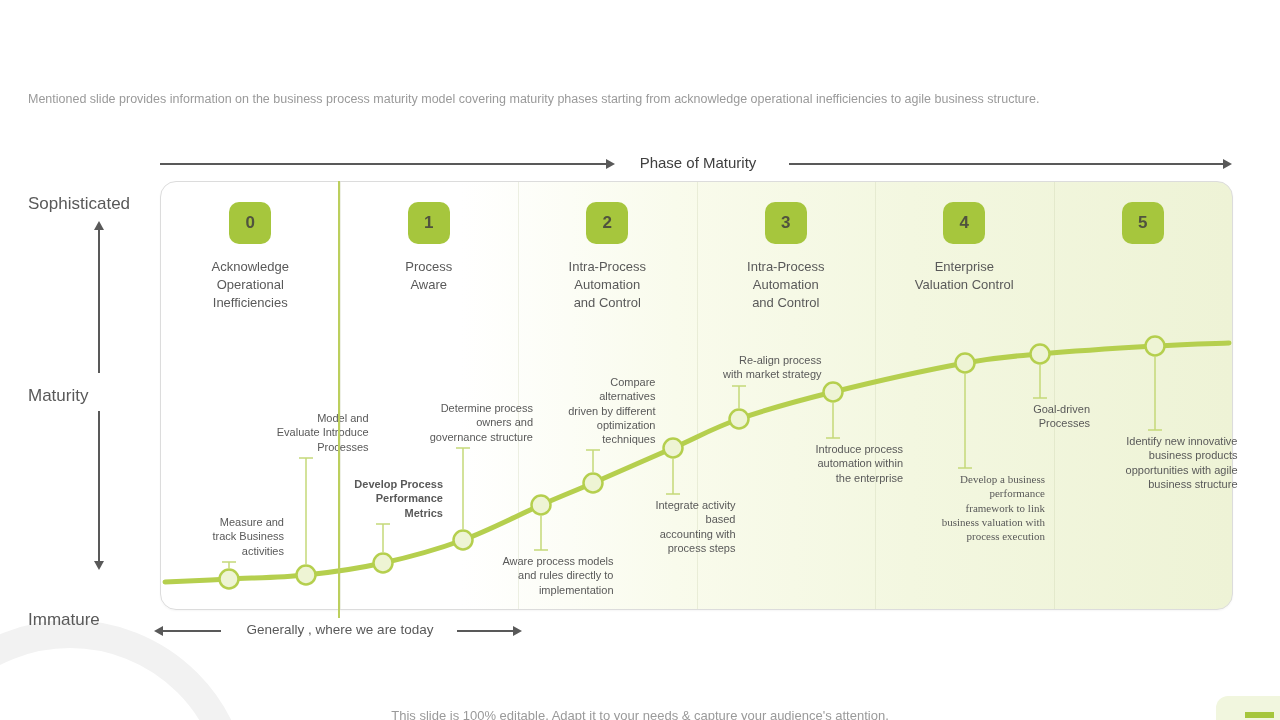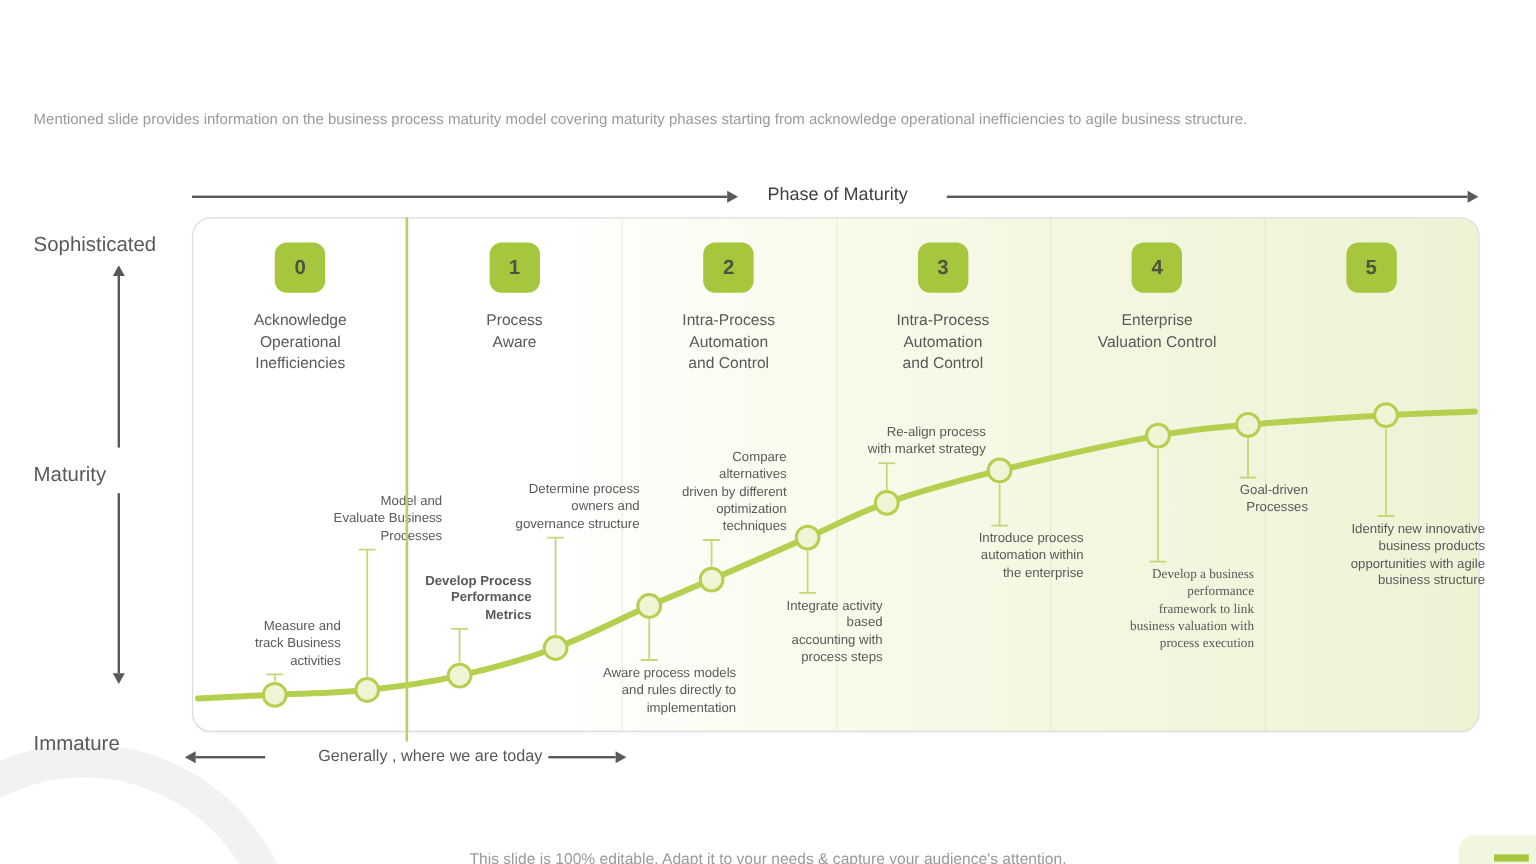--- a/index.html
+++ b/index.html
@@ -56,21 +56,21 @@
   .curve-svg { position:absolute; left:0; top:0; }
   .milestone-label { position:absolute; font-size:11px; color:#595959; text-align:right;
     white-space:pre-line; line-height:1.3; }
   .milestone-label.above { transform:translate(-50%,-100%); }
   .milestone-label.below { transform:translateX(-50%); }
   
   #today-line-left { top:630px; left:163px; width:58px; }
   #today-line-right { top:630px; left:457px; width:56px; }
   #today-arrow-left { top:626px; left:154px; }
   #today-arrow-right { top:626px; left:513px; }
-  .today-label { position:absolute; top:622px; left:228px; width:224px; text-align:right;
+  .today-label { position:absolute; top:622px; left:228px; width:224px; text-align:center;
     font-size:13.5px; color:#595959; }
   
   .footer-note { position:absolute; left:0; right:0; top:695px; text-align:center;
     font-size:13px; color:#9a9a9a; }
   
   .corner-blob { position:absolute; left:1216px; top:696px; width:64px; height:26px;
     background:#f1f6de; border-radius:12px 0 0 0; }
   .corner-bar { position:absolute; left:1245px; top:712px; width:29px; height:6px; background:#a6c63d; }
 </style>
 </head>
@@ -174,21 +174,21 @@
         <circle cx="672" cy="210" r="9.5" fill="#eef4d4" stroke="#b5cf4e" stroke-width="2.5"></circle>
         <circle cx="804" cy="181" r="9.5" fill="#eef4d4" stroke="#b5cf4e" stroke-width="2.5"></circle>
         <circle cx="879" cy="172" r="9.5" fill="#eef4d4" stroke="#b5cf4e" stroke-width="2.5"></circle>
         <circle cx="994" cy="164" r="9.5" fill="#eef4d4" stroke="#b5cf4e" stroke-width="2.5"></circle>
       </svg>
     <div id="milestone-layer">
         <div class="milestone-label above" style="left: 68px; top: 376px; width: 110px;">Measure and
 track Business
 activities</div>
         <div class="milestone-label above" style="left: 145px; top: 272px; width: 125px;">Model and
-Evaluate Business
+Evaluate Introduce
 Processes</div>
         <div class="milestone-label above" style="left: 222px; top: 338px; width: 120px; font-weight: bold;">Develop Process
 Performance
 Metrics</div>
         <div class="milestone-label above" style="left: 302px; top: 262px; width: 140px;">Determine process
 owners and
 governance structure</div>
         <div class="milestone-label below" style="left: 380px; top: 372px; width: 145px;">Aware process models
 and rules directly to
 implementation</div>

